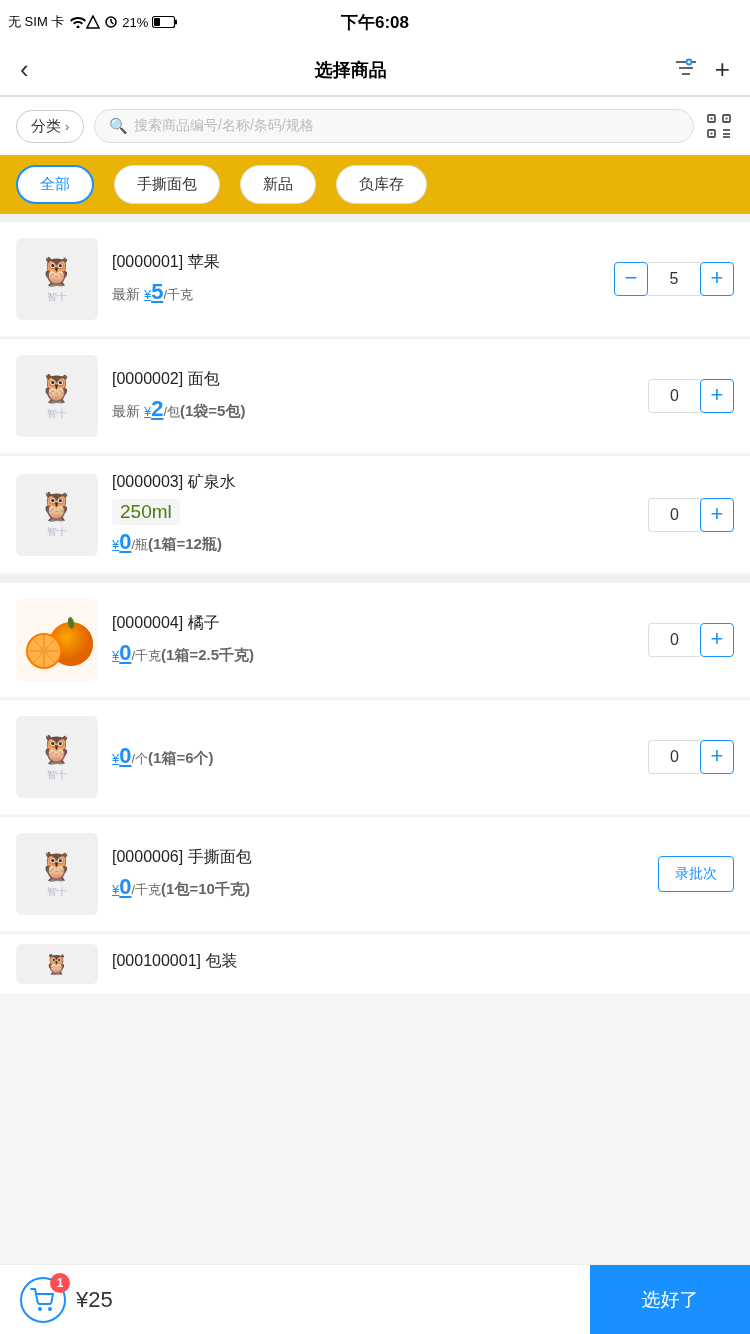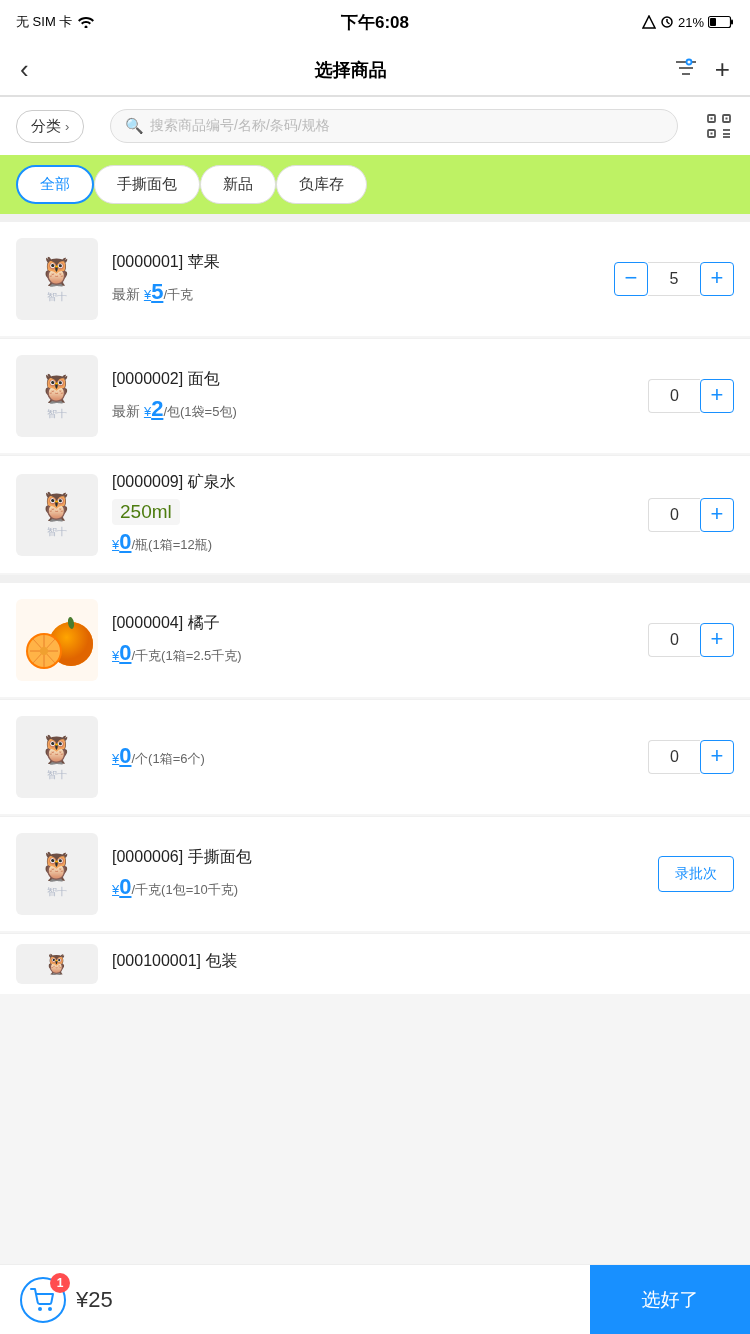--- a/index.html
+++ b/index.html
@@ -11,22 +11,21 @@
       min-height: 1334px;
       overflow-x: hidden;
     }
 
     
     .status-bar {
       background: #fff;
       height: 44px;
       display: flex;
       align-items: center;
-      justify-content: space-between;
-      padding: 0 16px;
+      padding: 0 8px;
       font-size: 14px;
     }
     .status-left { font-size: 13px; color: #000; display: flex; align-items: center; gap: 6px; }
     .status-center { font-size: 17px; font-weight: 600; color: #000; position: absolute; left: 50%; transform: translateX(-50%); }
     .status-right { display: flex; align-items: center; gap: 4px; font-size: 13px; }
 
     
     .nav-bar {
       background: #fff;
       height: 52px;
@@ -42,21 +41,21 @@
     
     .nav-divider { height: 1px; background: #e0e0e0; }
     .section-divider { height: 8px; background: #f0f0f0; }
 
     
     .filter-bar {
       background: #fff;
       padding: 12px 16px;
       display: flex;
       align-items: center;
-      gap: 26px;
+      gap: 10px;
     }
     .category-btn {
       border: 1px solid #ccc;
       border-radius: 16px;
       padding: 6px 14px;
       font-size: 15px;
       color: #333;
       background: #fff;
       display: flex;
       align-items: center;
@@ -72,24 +71,24 @@
       color: #999;
       background: #f8f8f8;
       display: flex;
       align-items: center;
       gap: 6px;
     }
     .scan-icon { width: 30px; height: 30px; display: flex; align-items: center; justify-content: center; }
 
     
     .tab-bar {
-      background: #bef264;
+      background: #eab308;
       padding: 10px 16px;
       display: flex;
-      gap: 0;
+      gap: 20px;
     }
     .tab-item {
       padding: 8px 22px;
       border-radius: 20px;
       font-size: 15px;
       border: 1px solid #ddd;
       color: #333;
       background: #fff;
     }
     .tab-item.active {
@@ -122,21 +121,21 @@
       overflow: hidden;
     }
     .placeholder-logo { color: #b0b8c8; font-size: 11px; text-align: center; }
     .owl-icon { color: #c0c8d8; font-size: 28px; }
     .product-info { flex: 1; min-width: 0; }
     .product-name { font-size: 16px; color: #222; margin-bottom: 6px; font-weight: 400; }
     .product-price { font-size: 14px; color: #666; margin-bottom: 2px; }
     .product-price .price-label { color: #666; }
     .price-num { color: #1890ff; font-size: 22px; font-weight: 600; text-decoration: underline; }
     .price-per { color: #666; font-size: 13px; }
-    .price-note { color: #666; font-size: 13px; }
+    .price-note { color: #666; font-size: 15px; font-weight: bold; }
     .product-spec { font-size: 19px; color: #4d7c0f; background: #f5f5f5; padding: 2px 8px; border-radius: 4px; display: inline-block; margin-bottom: 4px; }
 
     
     .qty-control { display: flex; align-items: center; gap: 0; }
     .qty-btn {
       width: 34px;
       height: 34px;
       border: 1px solid #1890ff;
       background: #fff;
       color: #1890ff;
@@ -375,21 +374,21 @@
   <div style="height:1px; background:#f0f0f0;"></div>
 
   <div class="product-item">
     <div class="product-thumb">
       <div class="placeholder-logo">
         <div class="owl-icon">🦉</div>
         <div style="font-size:10px; color:#b0b8c8; margin-top:2px;">智十</div>
       </div>
     </div>
     <div class="product-info">
-      <div class="product-name">[0000009] 矿泉水</div>
+      <div class="product-name">[0000003] 矿泉水</div>
       <div class="product-spec">250ml</div>
       <div class="product-price">
         <span style="color:#1890ff; font-size:13px; text-decoration:underline;">¥</span><span class="price-num">0</span><span class="price-per">/瓶</span><span class="price-note">(1箱=12瓶)</span>
       </div>
     </div>
     <div class="qty-control">
       <input class="qty-input" value="0" type="text" style="border-left: 1px solid rgb(221, 221, 221); border-radius: 4px 0px 0px 4px;">
       <button class="qty-btn qty-btn-plus">+</button>
     </div>
   </div>

